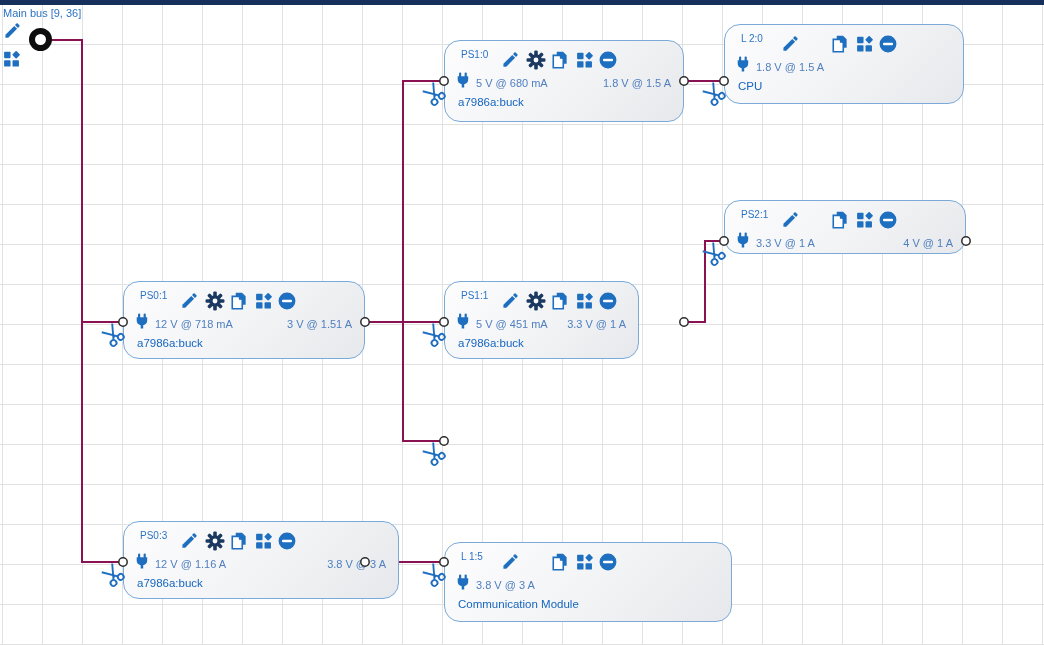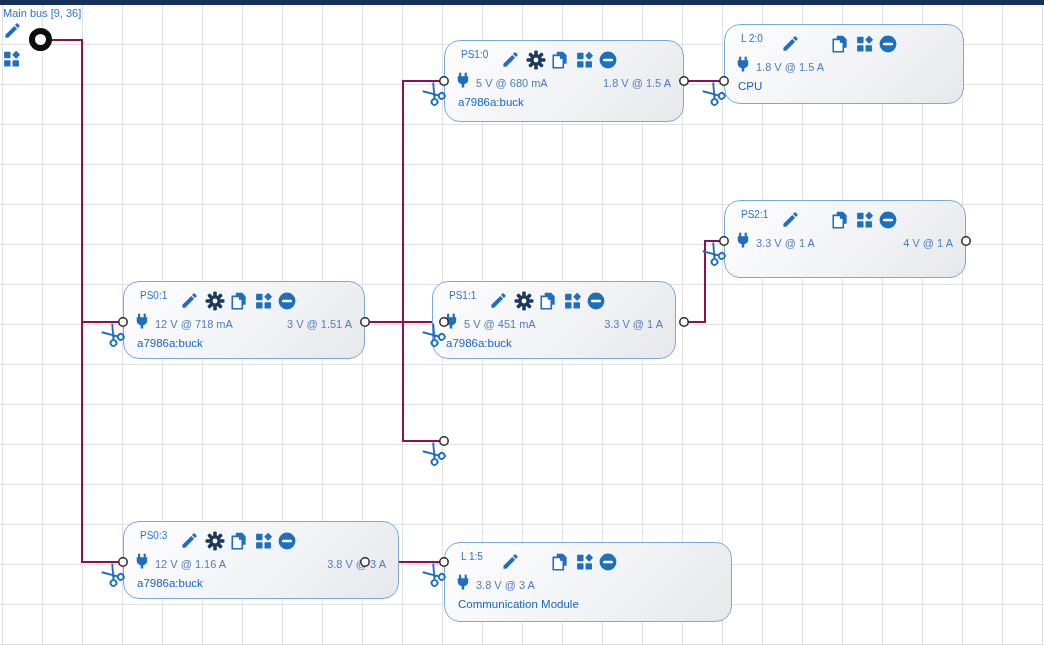--- a/index.html
+++ b/index.html
@@ -141,21 +141,21 @@
     <svg class="icon ic-minus" viewBox="0 0 19 19">
         <use href="#i-minus"></use>
       </svg>
     <svg class="in-plug" viewBox="0 0 14 17">
         <use href="#i-plug"></use>
       </svg>
     <span class="in-val">1.8 V @ 1.5 A</span>
     <span class="part">CPU</span>
   </div>
 
-  <div class="node" style="left:724px;top:200px;width:242px;height:78px">
+  <div class="node" style="left:724px;top:200px;width:242px;height:54px">
     <span class="title">PS2:1</span>
     <svg class="icon ic-pencil" viewBox="0 0 19 19">
         <use href="#i-pencil"></use>
       </svg>
     <svg class="icon ic-copy" viewBox="0 0 19 19">
         <use href="#i-copy"></use>
       </svg>
     <svg class="icon ic-apps" viewBox="0 0 19 19">
         <use href="#i-apps"></use>
       </svg>
@@ -187,21 +187,21 @@
         <use href="#i-minus"></use>
       </svg>
     <svg class="in-plug" viewBox="0 0 14 17">
         <use href="#i-plug"></use>
       </svg>
     <span class="in-val">12 V @ 718 mA</span>
     <span class="out-val">3 V @ 1.51 A</span>
     <span class="part">a7986a:buck</span>
   </div>
 
-  <div class="node" style="left:432px;top:281px;width:244px;height:78px">
+  <div class="node" style="left:444px;top:281px;width:195px;height:78px">
     <span class="title">PS1:1</span>
     <svg class="icon ic-pencil" viewBox="0 0 19 19">
         <use href="#i-pencil"></use>
       </svg>
     <svg class="icon ic-gear" viewBox="0 0 19 19">
         <use href="#i-gear"></use>
       </svg>
     <svg class="icon ic-copy" viewBox="0 0 19 19">
         <use href="#i-copy"></use>
       </svg>

